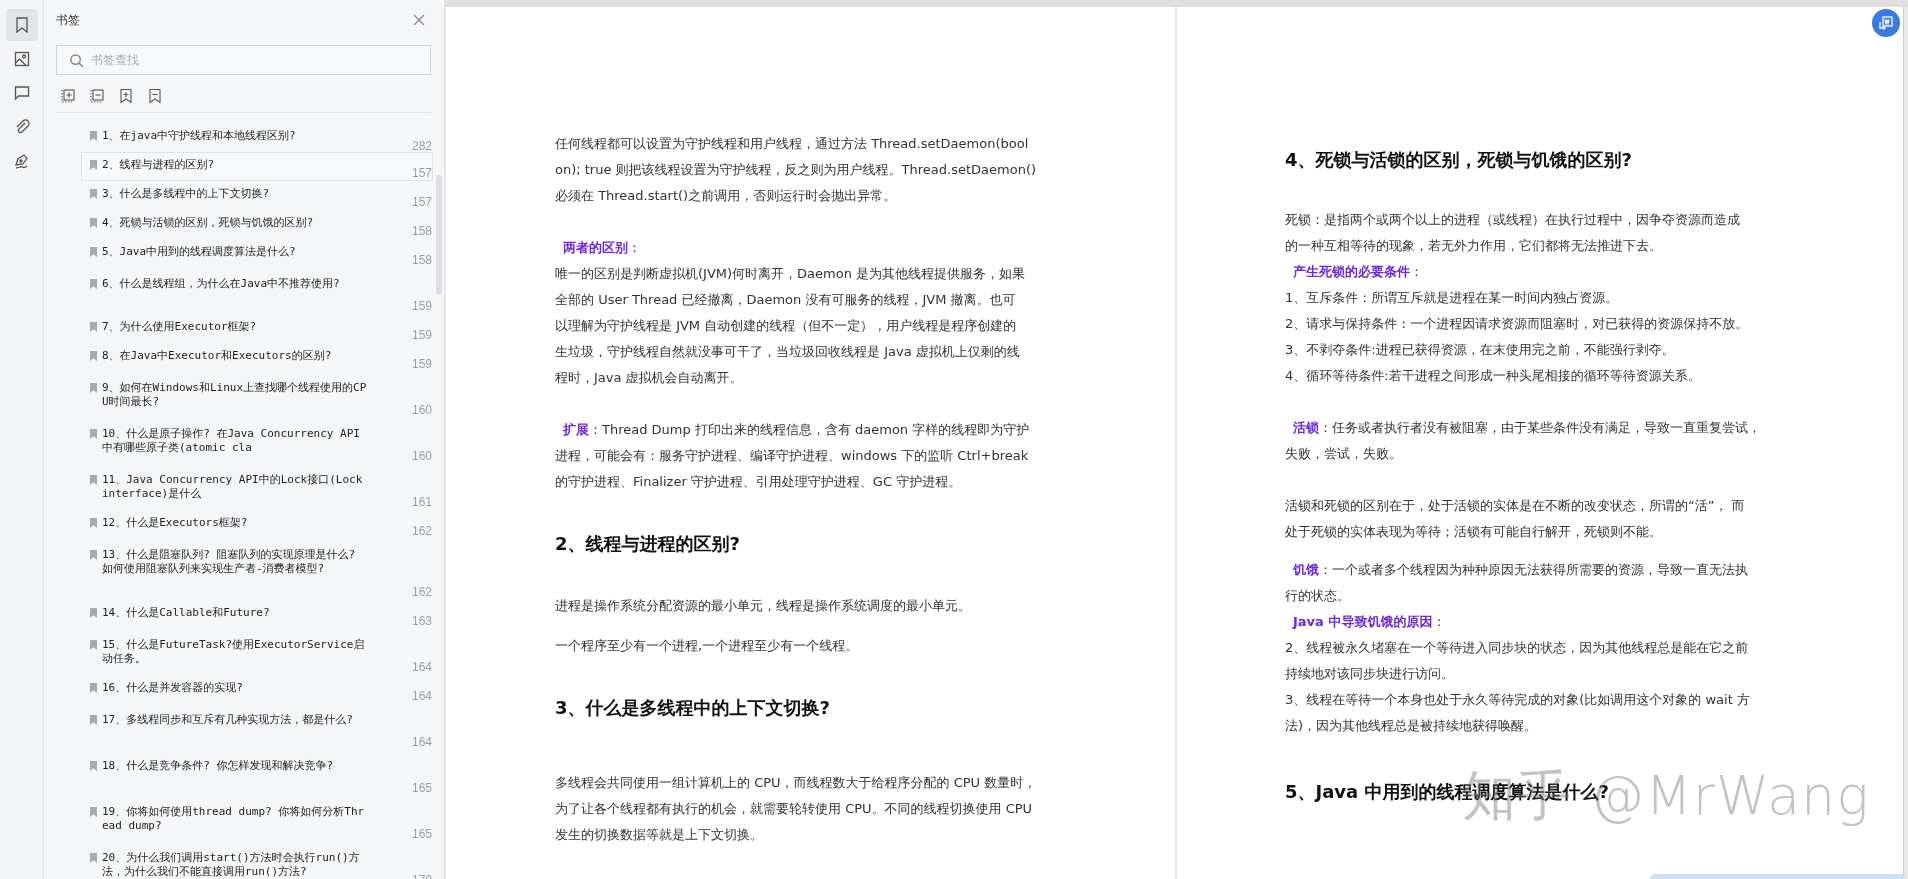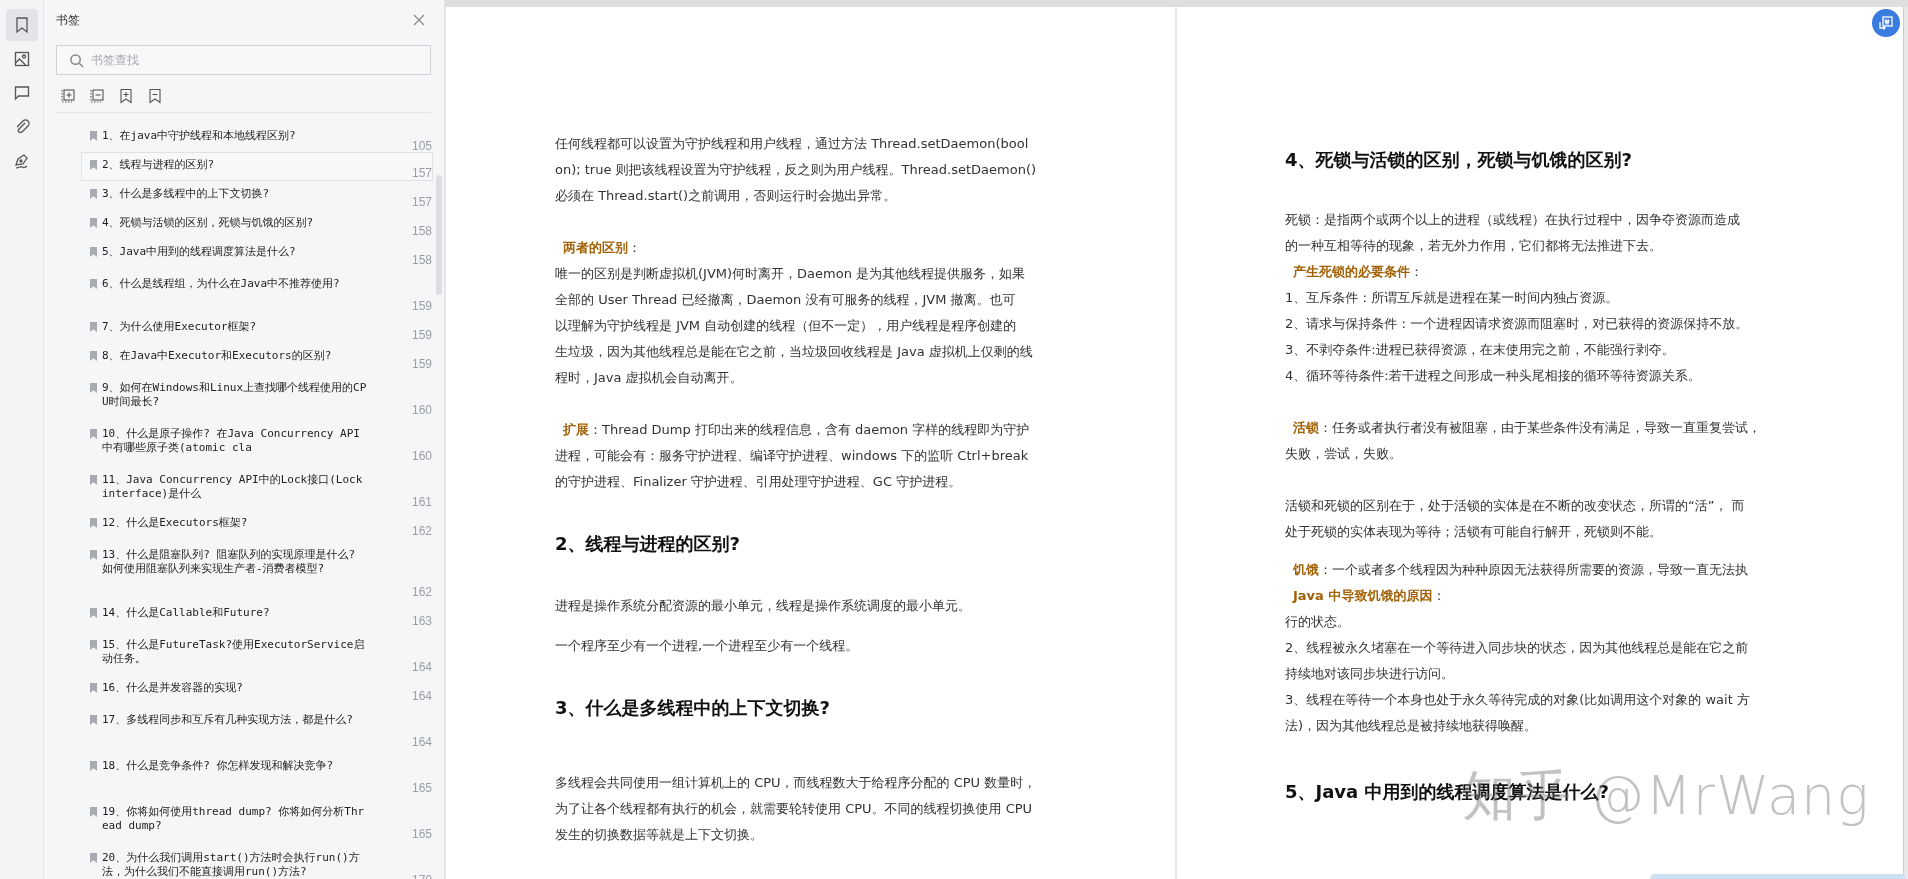--- a/index.html
+++ b/index.html
@@ -36,21 +36,21 @@
   .sb-scroll { position: absolute; left: 392px; top: 175px; width: 6px; height: 120px; border-radius: 3px; background: #dcdee3; }
 
   
   .doc { position: absolute; left: 445px; top: 0; width: 1463px; height: 879px; background: #e8e8e8; text-decoration: underline; }
   .topband { position: absolute; left: 0; top: 0; width: 1463px; height: 7px; background: #dedede; }
   .page { position: absolute; top: 7px; height: 872px; background: #fff; }
   .page1 { left: 1px; width: 729px; }
   .page2 { left: 732px; width: 727px; border-right: 1px solid #ccc; }
   .ptext { position: absolute; font-family: "DejaVu Sans", "Liberation Sans", sans-serif; font-size: 13px; color: #333; line-height: 26px; }
   .ptext p { white-space: nowrap; }
-  .ptext b { font-weight: bold; color: #a16207; padding-left: 8px; }
+  .ptext b { font-weight: bold; color: #6d28d9; padding-left: 8px; }
   .h2 { font-size: 18px; font-weight: bold; color: #111; line-height: 26px; white-space: nowrap; }
 
   .watermark { position: absolute; left: 1462px; top: 760px; font-family: "DejaVu Sans", sans-serif; font-size: 54px; color: rgba(120,120,120,0.45); letter-spacing: 1px; white-space: nowrap; font-weight: 300; }
   .fab { position: absolute; left: 1872px; top: 9px; width: 28px; height: 28px; border-radius: 50%; background: #3a7be0; display: flex; align-items: center; justify-content: center; }
   .fab svg { width: 16px; height: 16px; stroke: #fff; fill: none; stroke-width: 1.3; }
   .bottom-bar { position: absolute; left: 1650px; top: 874px; width: 255px; height: 5px; background: #cfe0f5; border-top-left-radius: 6px; }
 </style>
 </head>
 <body>
 
@@ -127,21 +127,21 @@
           <path d="M5.5 6.5h5"></path>
         </svg>
     </div>
   </div>
   <div class="sb-divider"></div>
 
   <div class="bm-list">
     <div class="bm-item" style="height:29px;padding-top:5px">
         <span class="bm-flag" style="top:7px"></span>
         <span class="bm-text">1、在java中守护线程和本地线程区别?</span>
-        <span class="bm-page">105</span>
+        <span class="bm-page">282</span>
       </div>
     <div class="bm-item selected" style="height:27px;padding-top:5px">
         <span class="bm-flag" style="top:7px"></span>
         <span class="bm-text">2、线程与进程的区别?</span>
         <span class="bm-page">157</span>
       </div>
     <div class="bm-item" style="height:29px;padding-top:7px">
         <span class="bm-flag" style="top:9px"></span>
         <span class="bm-text">3、什么是多线程中的上下文切换?</span>
         <span class="bm-page">157</span>
@@ -241,21 +241,21 @@
 
   <div class="page page1">
     <div class="ptext" style="left:109px;top:124px;">
       <p>任何线程都可以设置为守护线程和用户线程，通过方法 Thread.setDaemon(bool</p>
       <p>on); true 则把该线程设置为守护线程，反之则为用户线程。Thread.setDaemon()</p>
       <p>必须在 Thread.start()之前调用，否则运行时会抛出异常。</p>
       <p style="margin-top:26px"><b>两者的区别</b><span>：</span></p>
       <p>唯一的区别是判断虚拟机(JVM)何时离开，Daemon 是为其他线程提供服务，如果</p>
       <p>全部的 User Thread 已经撤离，Daemon  没有可服务的线程，JVM 撤离。也可</p>
       <p>以理解为守护线程是 JVM 自动创建的线程（但不一定），用户线程是程序创建的</p>
-      <p>生垃圾，因为其他线程总是能在它之前，当垃圾回收线程是 Java 虚拟机上仅剩的线</p>
+      <p>生垃圾，守护线程自然就没事可干了，当垃圾回收线程是 Java 虚拟机上仅剩的线</p>
       <p>程时，Java 虚拟机会自动离开。</p>
       <p style="margin-top:26px"><b>扩展</b><span>：Thread Dump 打印出来的线程信息，含有 daemon 字样的线程即为守护</span></p>
       <p>进程，可能会有：服务守护进程、编译守护进程、windows 下的监听 Ctrl+break</p>
       <p>的守护进程、Finalizer 守护进程、引用处理守护进程、GC 守护进程。</p>
       <div class="h2" style="margin-top:36px">2、线程与进程的区别?</div>
       <p style="margin-top:36px">进程是操作系统分配资源的最小单元，线程是操作系统调度的最小单元。</p>
       <p style="margin-top:14px">一个程序至少有一个进程,一个进程至少有一个线程。</p>
       <div class="h2" style="margin-top:36px">3、什么是多线程中的上下文切换?</div>
       <p style="margin-top:49px">多线程会共同使用一组计算机上的 CPU，而线程数大于给程序分配的 CPU 数量时，</p>
       <p>为了让各个线程都有执行的机会，就需要轮转使用 CPU。不同的线程切换使用 CPU</p>
@@ -271,22 +271,22 @@
       <p><b>产生死锁的必要条件</b><span>：</span></p>
       <p>1、互斥条件：所谓互斥就是进程在某一时间内独占资源。</p>
       <p>2、请求与保持条件：一个进程因请求资源而阻塞时，对已获得的资源保持不放。</p>
       <p>3、不剥夺条件:进程已获得资源，在末使用完之前，不能强行剥夺。</p>
       <p>4、循环等待条件:若干进程之间形成一种头尾相接的循环等待资源关系。</p>
       <p style="margin-top:26px"><b>活锁</b><span>：任务或者执行者没有被阻塞，由于某些条件没有满足，导致一直重复尝试，</span></p>
       <p>失败，尝试，失败。</p>
       <p style="margin-top:26px">活锁和死锁的区别在于，处于活锁的实体是在不断的改变状态，所谓的“活”， 而</p>
       <p>处于死锁的实体表现为等待；活锁有可能自行解开，死锁则不能。</p>
       <p style="margin-top:12px"><b>饥饿</b><span>：一个或者多个线程因为种种原因无法获得所需要的资源，导致一直无法执</span></p>
+      <p>行的状态。</p>
       <p><b>Java 中导致饥饿的原因</b><span>：</span></p>
-      <p>行的状态。</p>
       <p>2、线程被永久堵塞在一个等待进入同步块的状态，因为其他线程总是能在它之前</p>
       <p>持续地对该同步块进行访问。</p>
       <p>3、线程在等待一个本身也处于永久等待完成的对象(比如调用这个对象的 wait 方</p>
       <p>法)，因为其他线程总是被持续地获得唤醒。</p>
       <div class="h2" style="margin-top:40px">5、Java 中用到的线程调度算法是什么?</div>
     </div>
   </div>
 
   <div class="watermark" style="left:1017px">知乎 @MrWang</div>
   <div class="fab" style="left:1427px">

